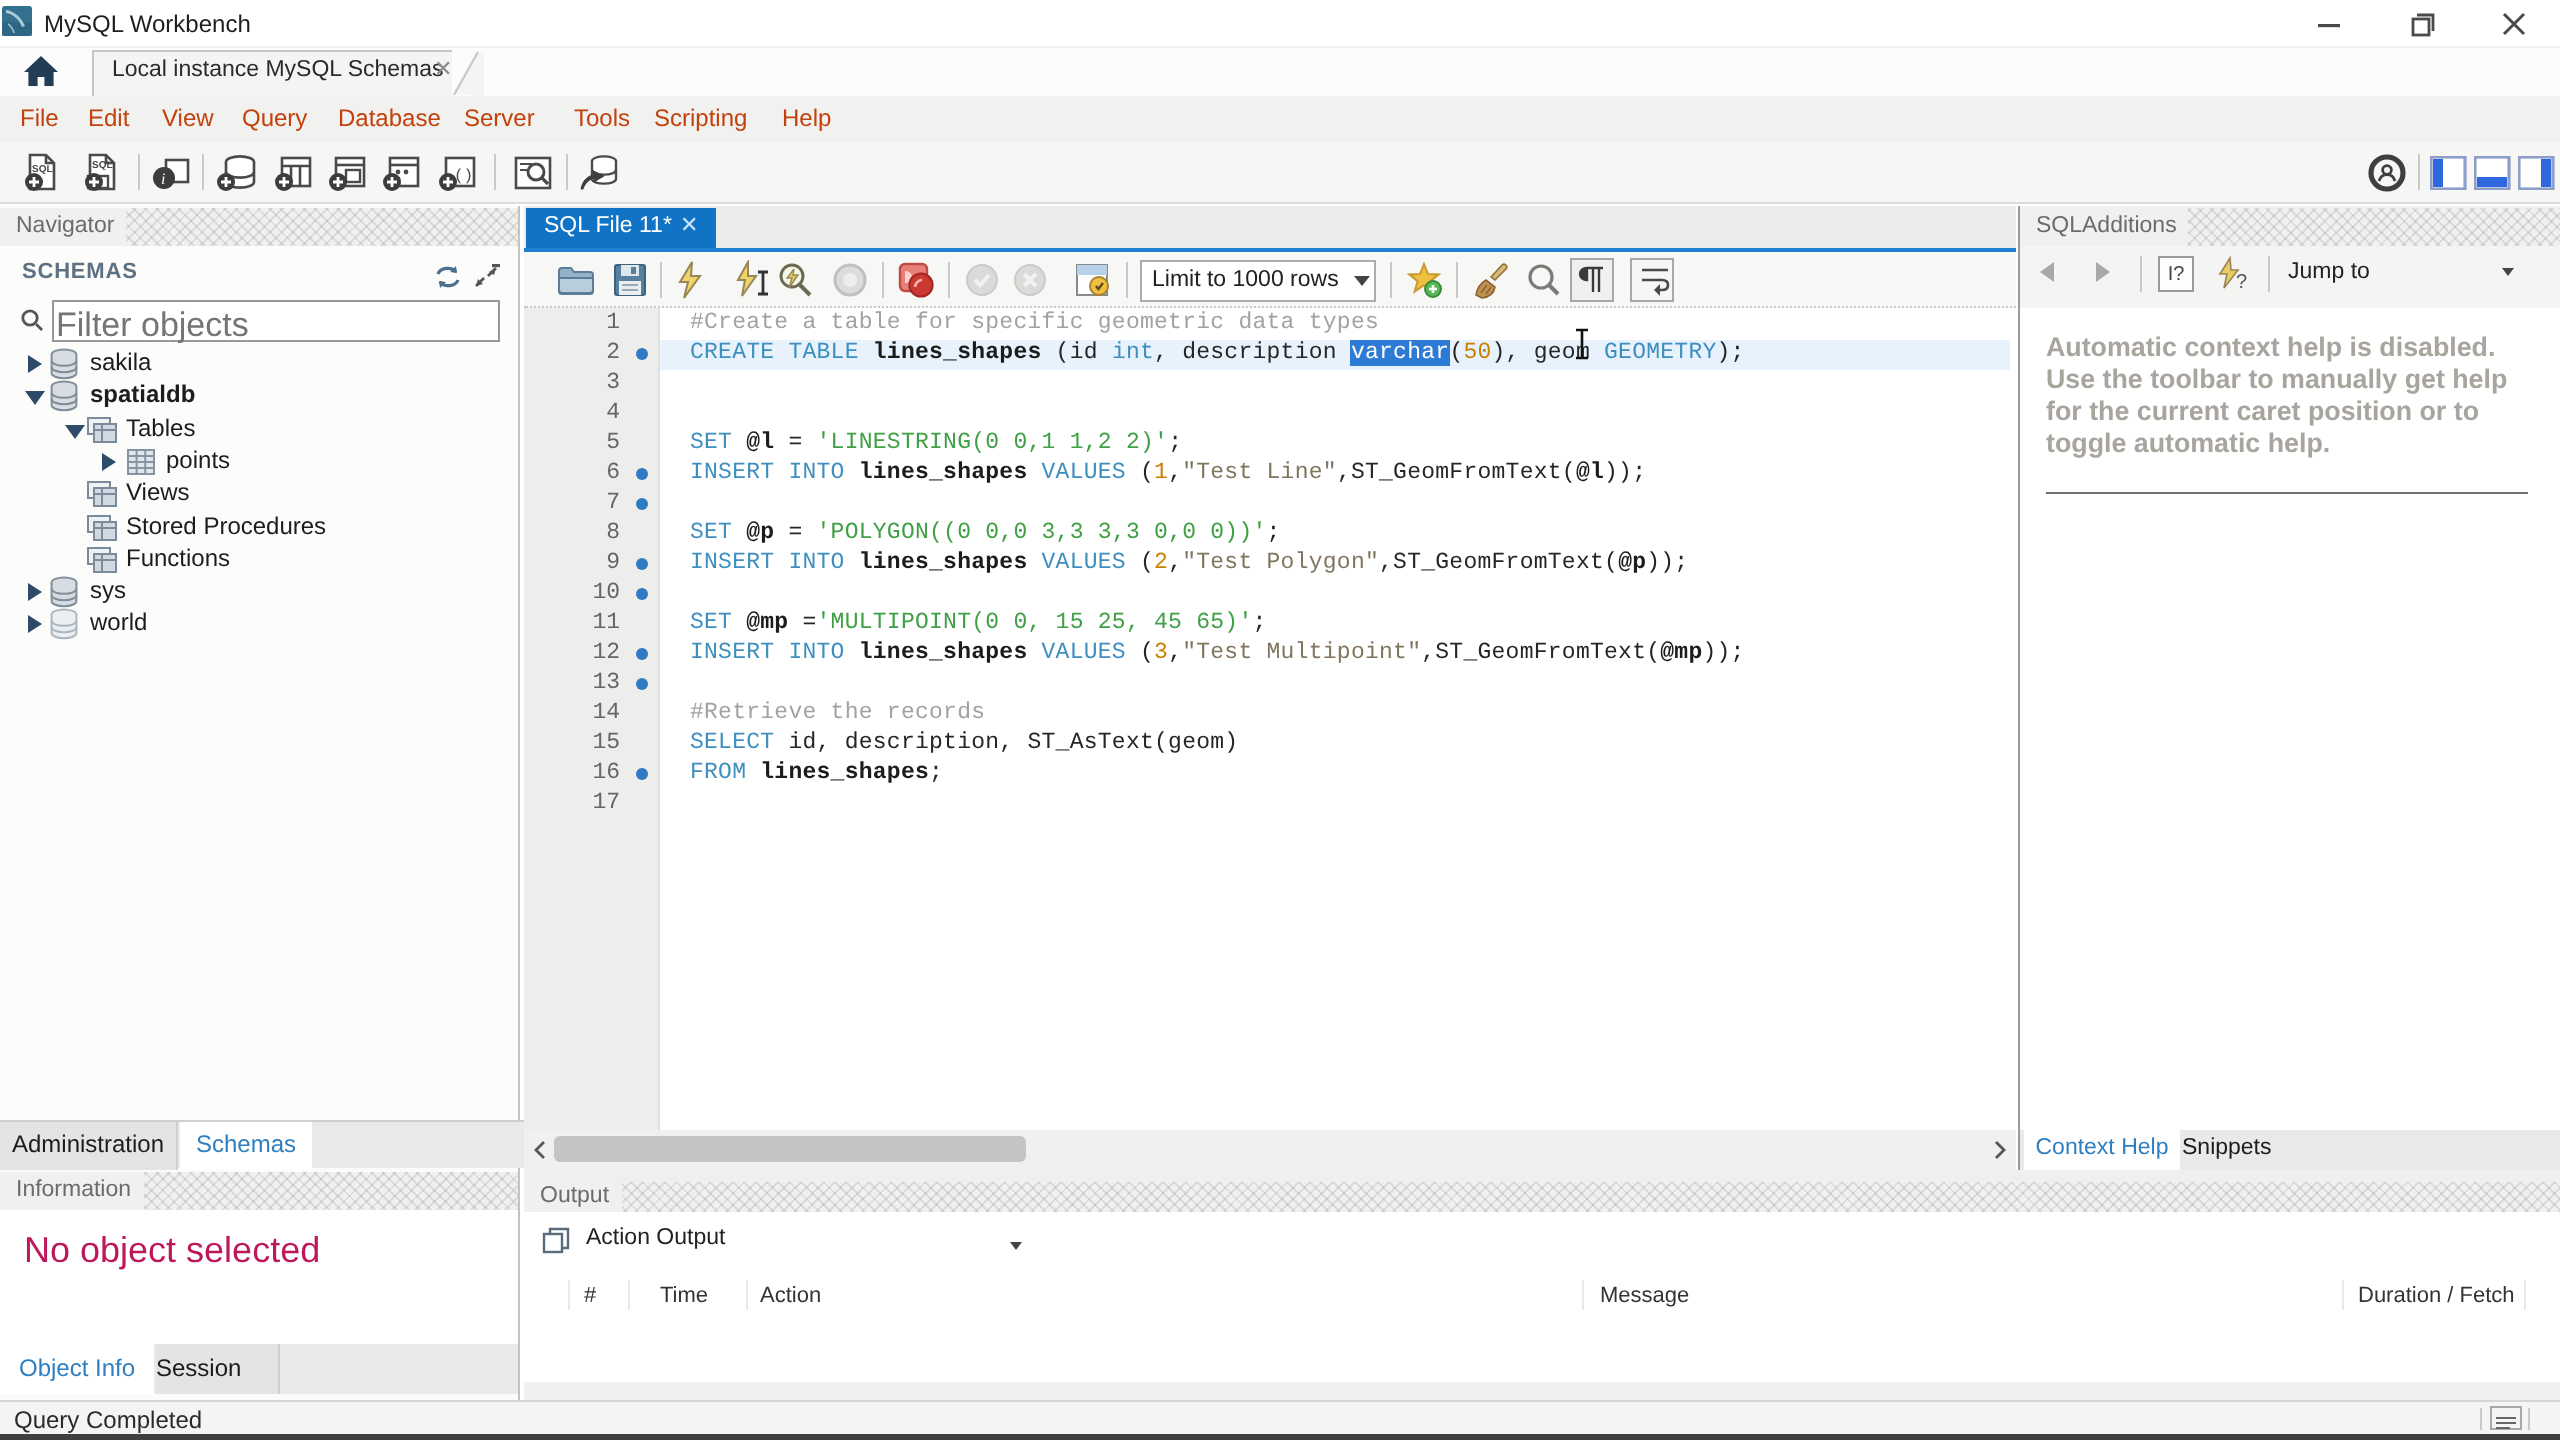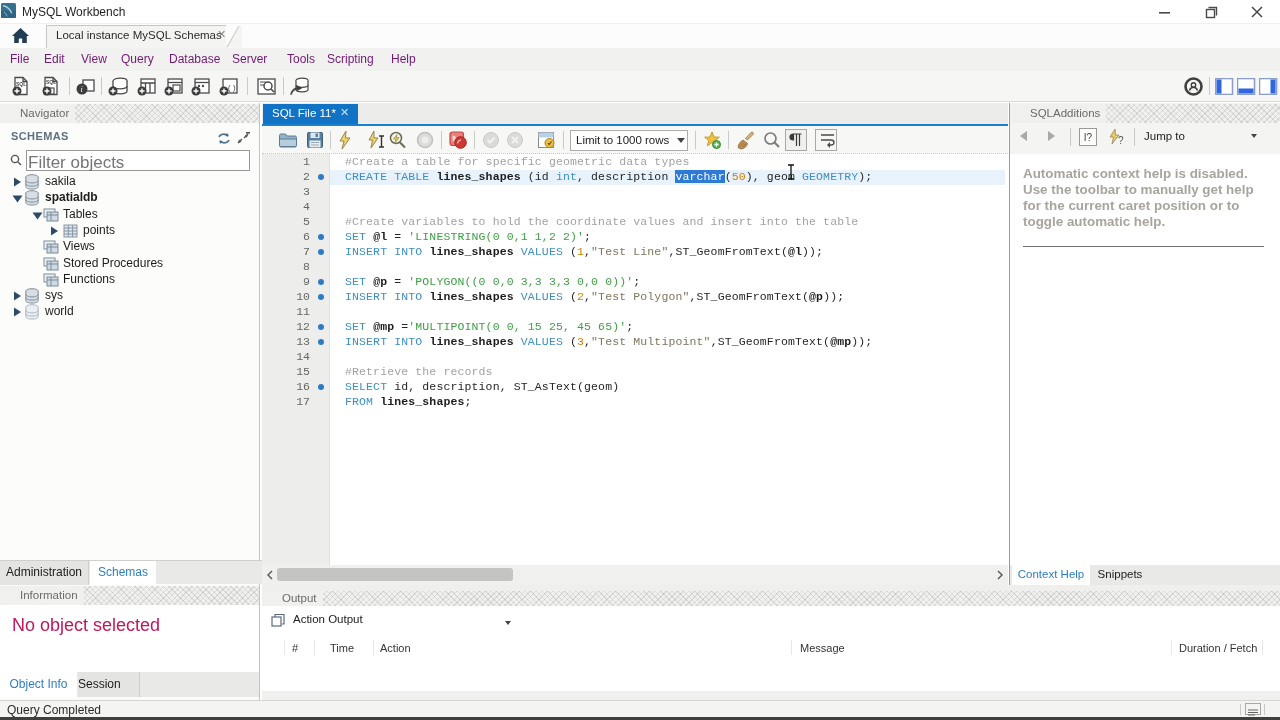--- a/index.html
+++ b/index.html
@@ -2,26 +2,26 @@
 <html><head><meta charset="utf-8"><style>
 *{margin:0;padding:0;box-sizing:border-box}
 html,body{width:1280px;height:720px;overflow:hidden;font-family:"Liberation Sans",sans-serif;background:#fff}
 .abs{position:absolute}
 #titlebar{position:absolute;left:0;top:0;width:1280px;height:24px;background:#fff;border-bottom:1px solid #f0f0f0}
 #titletext{position:absolute;left:22px;top:5px;font-size:12px;color:#1e1e1e}
 .winbtn{position:absolute;top:0;width:34px;height:24px;color:#444;text-align:center}
 #tabrow{position:absolute;left:0;top:24px;width:1280px;height:24px;background:#fcfcfc}
 #conntab{position:absolute;left:46px;top:1px;width:180px;height:23px;background:#f4f4f2;border:1px solid #c6c6c4;border-bottom:none;border-right:none}
 #menubar{position:absolute;left:0;top:48px;width:1280px;height:23px;background:#f1f1ef}
-.menuitem{position:absolute;top:4px;font-size:12px;color:#701a75}
+.menuitem{position:absolute;top:4px;font-size:12px;color:#c2410c}
 #toolbar{position:absolute;left:0;top:71px;width:1280px;height:31px;background:#f6f6f4;border-bottom:1px solid #dadad8}
 .tsep{position:absolute;top:6px;width:1px;height:18px;background:#c9c9c7}
 #leftpanel{position:absolute;left:0;top:103px;width:260px;height:597px;background:#fbfbfa;border-right:1px solid #c3c3c1}
 .hatchhdr{background:#f0f0ee;background-image:repeating-linear-gradient(45deg,rgba(110,110,110,.16) 0 1px,transparent 1px 4px),repeating-linear-gradient(-45deg,rgba(110,110,110,.16) 0 1px,transparent 1px 4px);font-size:11.5px;color:#6b6b6b;line-height:19px}
-.hdrlabel{background:#f0f0ee;padding:0 6px 0 20px;display:inline-block;line-height:19px}
+.hdrlabel{background:#f0f0ee;padding:0 6px 0 8px;display:inline-block;line-height:19px}
 #editor{position:absolute;left:262px;top:103px;width:746px;height:482px}
 #rightpanel{position:absolute;left:1009px;top:103px;width:271px;height:482px;background:#f2f2f0;border-left:1px solid #9a9a98}
 #output{position:absolute;left:262px;top:585px;width:1018px;height:115px;background:#fff}
 #statusbar{position:absolute;left:0;top:700px;width:1280px;height:17px;background:#f4f4f3;border-top:1px solid #d5d5d3}
 #botstrip{position:absolute;left:0;top:717px;width:1280px;height:3px;background:#3f3f3f}
 .mono{font-family:"Liberation Mono",monospace}
 .kw{color:#3e8fbf}.bld{font-weight:bold;color:#1c1c1c}.com{color:#a2a2a2}.str{color:#3fa045}.num{color:#cb8100}.dstr{color:#80765f}
 .codeline{height:15px;white-space:pre;font-size:11.5px;letter-spacing:.13px;color:#262626}
 .gutnum{height:15px;font-size:11.5px;color:#666;text-align:right;padding-right:2px}
 .treerow{position:absolute;height:16px;font-size:12px;color:#1c1c1c}
@@ -412,21 +412,20 @@
         <div class="abs" style="left:55.5px;top:139.8px;width:6.5px;height:6.5px;border-radius:3.3px;background:#2e7bc4"></div>
         <div class="abs" style="left:55.5px;top:169.8px;width:6.5px;height:6.5px;border-radius:3.3px;background:#2e7bc4"></div>
         <div class="abs" style="left:55.5px;top:184.8px;width:6.5px;height:6.5px;border-radius:3.3px;background:#2e7bc4"></div>
         <div class="abs" style="left:55.5px;top:229.8px;width:6.5px;height:6.5px;border-radius:3.3px;background:#2e7bc4"></div>
       </div>
    <div class="abs mono" style="left:83px;top:0.5px" id="code">
         <div class="codeline"><span class="com">#Create a table for specific geometric data types</span></div>
         <div class="codeline"><span class="kw">CREATE TABLE</span> <span class="bld">lines_shapes</span> (id <span class="kw">int</span>, description <span style="background:#2d7bd4;color:#fff">varchar</span>(<span class="num">50</span>), geom <span class="kw">GEOMETRY</span>);</div>
         <div class="codeline"> </div>
         <div class="codeline"> </div>
-        <div class="codeline"><span class="com">#Create variables to hold the coordinate values and insert into the table</span></div>
         <div class="codeline"><span class="kw">SET</span> <span class="bld">@l</span> = <span class="str">'LINESTRING(0 0,1 1,2 2)'</span>;</div>
         <div class="codeline"><span class="kw">INSERT INTO</span> <span class="bld">lines_shapes</span> <span class="kw">VALUES</span> (<span class="num">1</span>,<span class="dstr">"Test Line"</span>,ST_GeomFromText(<span class="bld">@l</span>));</div>
         <div class="codeline"> </div>
         <div class="codeline"><span class="kw">SET</span> <span class="bld">@p</span> = <span class="str">'POLYGON((0 0,0 3,3 3,3 0,0 0))'</span>;</div>
         <div class="codeline"><span class="kw">INSERT INTO</span> <span class="bld">lines_shapes</span> <span class="kw">VALUES</span> (<span class="num">2</span>,<span class="dstr">"Test Polygon"</span>,ST_GeomFromText(<span class="bld">@p</span>));</div>
         <div class="codeline"> </div>
         <div class="codeline"><span class="kw">SET</span> <span class="bld">@mp</span> =<span class="str">'MULTIPOINT(0 0, 15 25, 45 65)'</span>;</div>
         <div class="codeline"><span class="kw">INSERT INTO</span> <span class="bld">lines_shapes</span> <span class="kw">VALUES</span> (<span class="num">3</span>,<span class="dstr">"Test Multipoint"</span>,ST_GeomFromText(<span class="bld">@mp</span>));</div>
         <div class="codeline"> </div>
         <div class="codeline"><span class="com">#Retrieve the records</span></div>
@@ -463,21 +462,21 @@
    <div class="tsep" style="left:124px;top:5px"></div>
    <div class="abs" style="left:134px;top:7px;font-size:11.5px;color:#222">Jump to</div>
    <div class="abs" style="left:241px;top:11px;width:0;height:0;border-left:3.5px solid transparent;border-right:3.5px solid transparent;border-top:4.5px solid #444"></div>
  </div>
  <div class="abs" style="left:0;top:51px;width:271px;height:411px;background:#fff"></div>
  <div class="abs" style="left:13px;top:63px;width:256px;font-size:13.4px;line-height:15.9px;font-weight:bold;color:#a8a49e;white-space:nowrap">Automatic context help is disabled.<br>Use the toolbar to manually get help<br>for the current caret position or to<br>toggle automatic help.</div>
  <div class="abs" style="left:13px;top:143px;width:241px;height:1px;background:#6f6f6f"></div>
 
  <div class="abs" style="left:0;top:462px;width:271px;height:20px;background:#e9e9e7">
    <div class="abs" style="left:2px;top:0;width:78px;height:20px;background:#fff;font-size:11.5px;color:#2d7fc1;text-align:center;line-height:19px">Context Help</div>
-   <div class="abs" style="left:81px;top:0;width:58px;height:20px;font-size:11.5px;color:#1c1c1c;text-align:center;line-height:19px">Snippets</div>
+   <div class="abs" style="left:81px;top:0;width:58px;height:20px;font-size:11.5px;color:#1c1c1c;text-align:left;line-height:19px">Snippets</div>
  </div>
 </div>
 
 <div id="output">
  <div class="abs" style="left:0;top:0;width:1018px;height:21px;background:#efefed"></div>
  <div class="hatchhdr" style="position:absolute;left:0;top:6px;width:1018px;height:15px;line-height:15px"><span class="hdrlabel" style="line-height:15px">Output</span></div>
  <div class="abs" style="left:0;top:21px;width:1018px;height:85px;background:#fff"></div>
  <div class="abs" style="left:0;top:106px;width:1018px;height:9px;background:#f0f0ee"></div>
  <svg class="abs" style="left:9px;top:28px" width="15" height="15">
       <rect x="1" y="4" width="9" height="9" fill="#fff" stroke="#5a6c7c" stroke-width="1.2"></rect>

